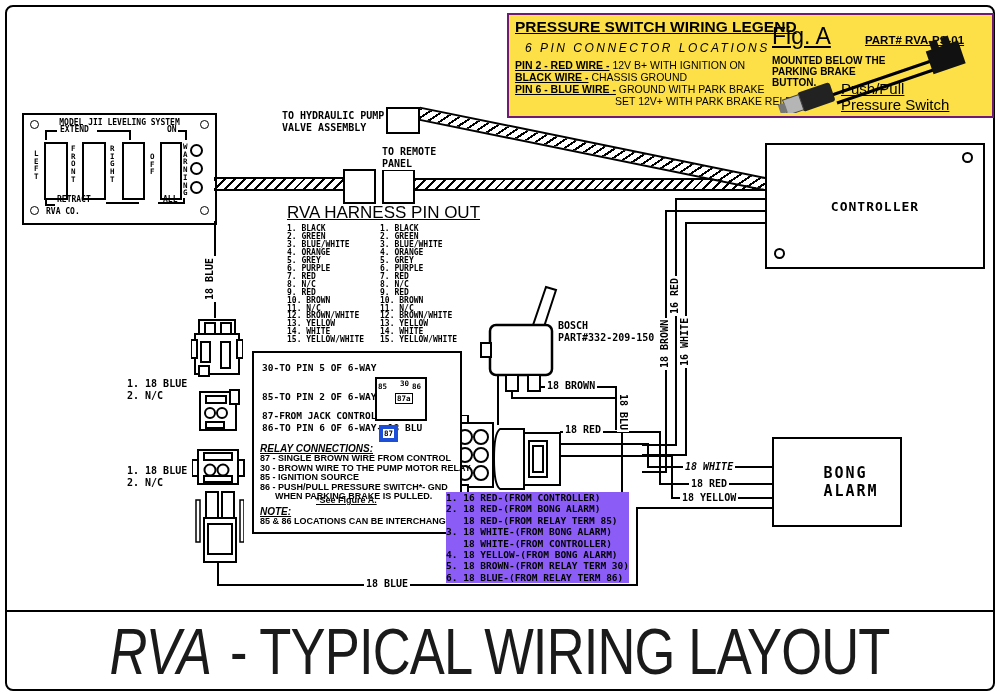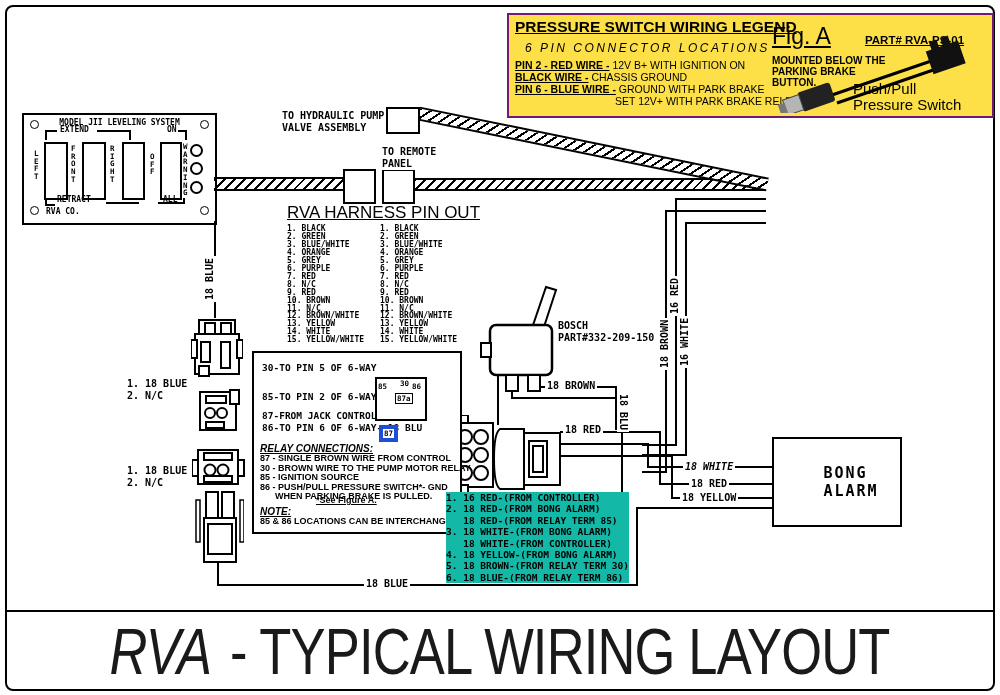--- a/index.html
+++ b/index.html
@@ -19,21 +19,21 @@
   
   #legend{left:507px;top:13px;width:483px;height:101px;border:2px solid #701a75;z-index:6;background:#fde047;
           font-family:"Liberation Sans",sans-serif;}
   .lg-title{left:6px;top:3px;font:bold 15.5px "Liberation Sans",sans-serif;text-decoration:underline;}
   .lg-sub{left:16px;top:26px;font:italic 12px "Liberation Sans",sans-serif;letter-spacing:2.5px;}
   .lg-line{position:absolute;left:6px;font:10.5px "Liberation Sans",sans-serif;white-space:nowrap;}
   .lg-b{font-weight:bold;text-decoration:underline;}
   .lg-fig{left:263px;top:8px;font:23px "Liberation Sans",sans-serif;text-decoration:underline;}
   .lg-part{left:356px;top:19px;font:bold 11.5px "Liberation Sans",sans-serif;text-decoration:underline;}
   .lg-mount{left:263px;top:40px;font:bold 10px "Liberation Sans",sans-serif;line-height:11px;white-space:pre-line;}
-  .lg-cap{left:344px;top:66px;font:15px "Liberation Sans",sans-serif;line-height:16px;white-space:pre-line;}
+  .lg-cap{left:332px;top:66px;font:15px "Liberation Sans",sans-serif;line-height:16px;white-space:pre-line;text-decoration:underline;}
 
   
   #panel{left:22px;top:113px;width:191px;height:108px;border:2px solid #000;z-index:2;}
   .pscrew{position:absolute;width:9px;height:9px;border:1.5px solid #000;border-radius:50%;box-sizing:border-box;}
   .pbtn{position:absolute;border:2px solid #000;box-sizing:border-box;width:24px;height:58px;top:27px;}
   .vstack{position:absolute;width:5px;word-break:break-all;font:bold 7.5px "DejaVu Sans Mono",monospace;line-height:7.7px;top:30px;}
   .ptxt{position:absolute;font:bold 8px "DejaVu Sans Mono",monospace;}
   .plight{position:absolute;width:13px;height:13px;border:2px solid #000;border-radius:50%;box-sizing:border-box;left:166px;}
 
   
@@ -49,21 +49,21 @@
   #minirelay{position:absolute;left:121px;top:24px;width:48px;height:40px;border:2px solid #000;}
   .mr-t{position:absolute;font:bold 7.5px "DejaVu Sans Mono",monospace;background:#fff;}
 
   
   #controller{left:765px;top:143px;width:216px;height:122px;border:2px solid #000;display:flex;align-items:center;justify-content:center;z-index:2;background:#fff;}
   #controller .lbl{font:bold 13px "DejaVu Sans Mono",monospace;letter-spacing:1px;}
   #bong{left:772px;top:437px;width:126px;height:86px;border:2px solid #000;display:flex;align-items:center;justify-content:center;z-index:2;background:#fff;}
   #bong .lbl{font:bold 15px "DejaVu Sans Mono",monospace;letter-spacing:2px;line-height:18px;white-space:pre-line;text-align:left;margin-left:28px;}
 
   
-  #wirelist{left:446px;top:492px;z-index:5;background:#14b8a6;}
+  #wirelist{left:446px;top:492px;z-index:5;background:#8b5cf6;}
   #wirelist div{font:bold 9.5px "DejaVu Sans Mono",monospace;line-height:11.4px;white-space:pre;}
 
   
   #title{left:0;top:612px;width:1000px;height:80px;display:flex;align-items:center;justify-content:center;}
   #title .t{font:64px "Liberation Sans",sans-serif;color:#1a1a1a;transform:scaleX(0.82);white-space:nowrap;letter-spacing:-1px;}
   #title .brand{font-style:italic;margin-right:6px;}
 
   svg{display:block;}
   #wires{position:absolute;left:0;top:0;z-index:1;}
 </style>
@@ -210,20 +210,25 @@
       <div>8. N/C</div>
       <div>9. RED</div>
       <div>10. BROWN</div>
       <div>11. N/C</div>
       <div>12. BROWN/WHITE</div>
       <div>13. YELLOW</div>
       <div>14. WHITE</div>
       <div>15. YELLOW/WHITE</div>
     </div>
 
+  <div id="controller" class="abs">
+    <div class="lbl">CONTROLLER</div>
+    <div class="abs circ" style="width:11px;height:11px;right:10px;top:7px;"></div>
+    <div class="abs circ" style="width:11px;height:11px;left:7px;bottom:8px;"></div>
+  </div>
 
   <svg class="abs" style="left:478px;top:283px;z-index:2;" width="100" height="112">
     <path d="M68,4 L78,7 L62,56 L52,51 Z" fill="#fff" stroke="#000" stroke-width="2"></path>
     <rect x="12" y="42" width="62" height="50" rx="6" fill="#fff" stroke="#000" stroke-width="2.5"></rect>
     <rect x="3" y="60" width="10" height="14" fill="#fff" stroke="#000" stroke-width="2"></rect>
     <rect x="28" y="92" width="12" height="16" fill="#fff" stroke="#000" stroke-width="2"></rect>
     <rect x="50" y="92" width="12" height="16" fill="#fff" stroke="#000" stroke-width="2"></rect>
   </svg>
   <div class="abs wl" style="left:556px;top:320px;">BOSCH
 PART#332-209-150</div>

